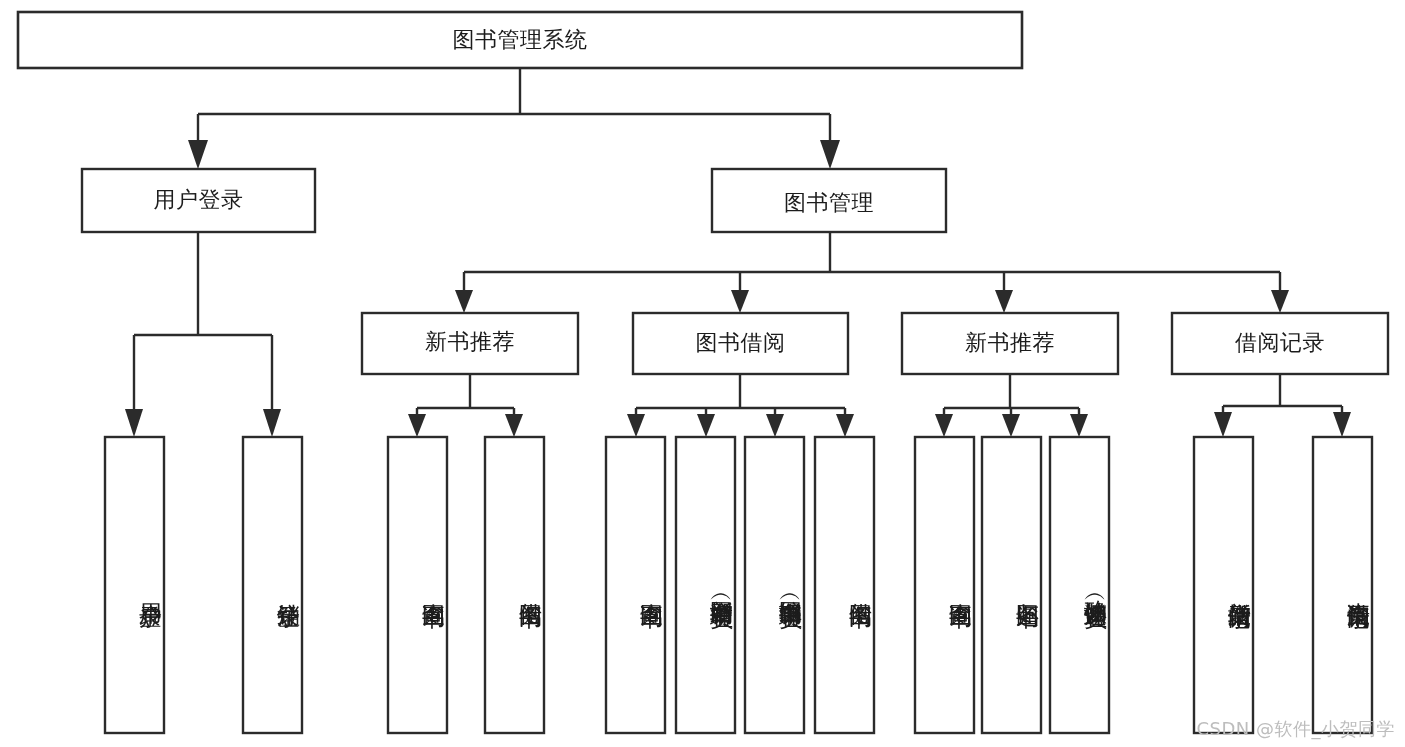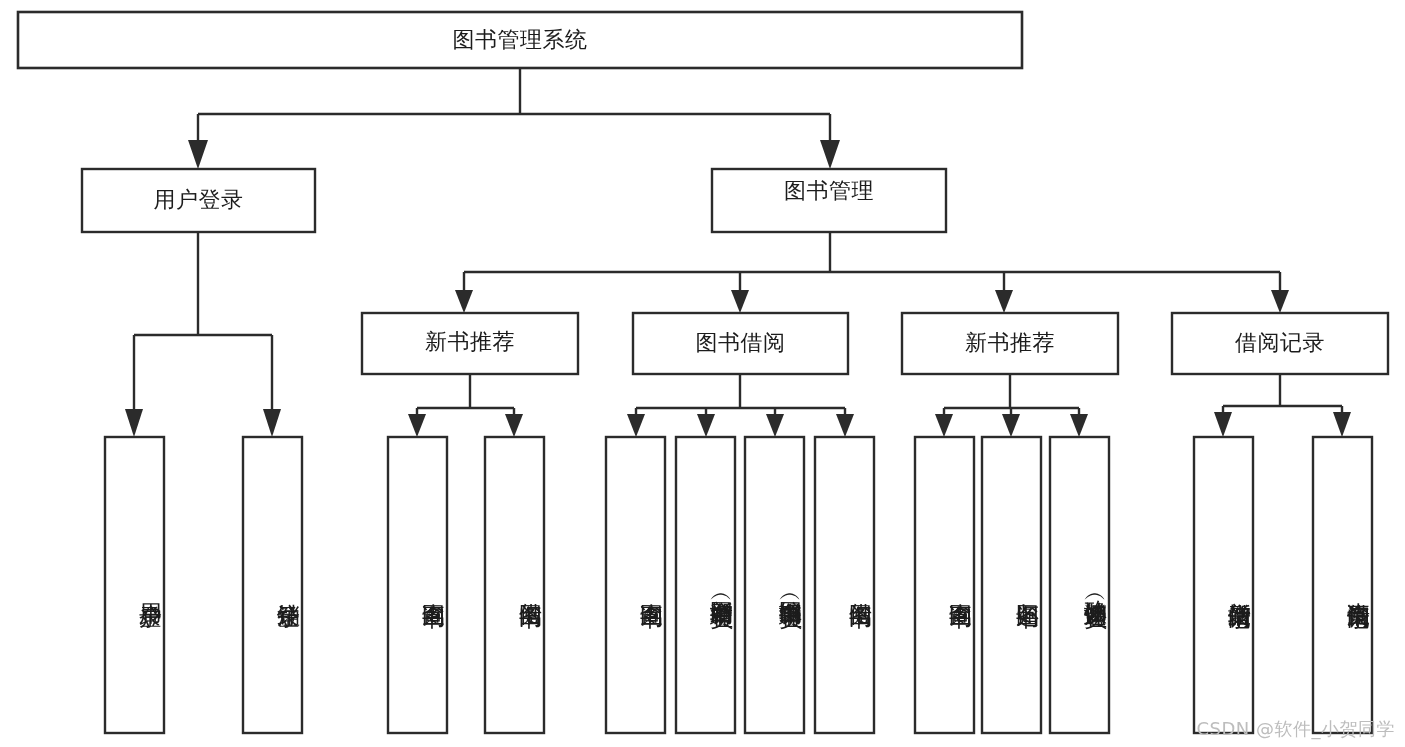--- a/index.html
+++ b/index.html
@@ -182,21 +182,21 @@
       <rect class="node-box" x="1050" y="437" width="59" height="296"></rect>
 
       <rect class="node-box" x="1194" y="437" width="59" height="296"></rect>
       <rect class="node-box" x="1313" y="437" width="59" height="296"></rect>
     </g>
   </svg>
 
   <div class="node-label label-horizontal" style="left:18px; top:12px; width:1004px; height:56px;">图书管理系统</div>
 
   <div class="node-label label-horizontal" style="left:82px; top:169px; width:233px; height:63px;">用户登录</div>
-  <div class="node-label label-horizontal" style="left:712px; top:160px; width:234px; height:63px;">图书管理</div>
+  <div class="node-label label-horizontal" style="left:712px; top:172px; width:234px; height:63px;">图书管理</div>
 
   <div class="node-label label-horizontal" style="left:362px; top:313px; width:216px; height:59px;">新书推荐</div>
   <div class="node-label label-horizontal" style="left:633px; top:313px; width:215px; height:61px;">图书借阅</div>
   <div class="node-label label-horizontal" style="left:902px; top:313px; width:216px; height:61px;">新书推荐</div>
   <div class="node-label label-horizontal" style="left:1172px; top:313px; width:216px; height:61px;border-radius:19px;">借阅记录</div>
 
   <div class="node-label label-vertical" style="left:105px; top:437px; width:59px; height:296px;">用户登录</div>
   <div class="node-label label-vertical" style="left:243px; top:437px; width:59px; height:296px;">注销登录</div>
 
   <div class="node-label label-vertical" style="left:388px; top:437px; width:59px; height:296px;">查询图书</div>

